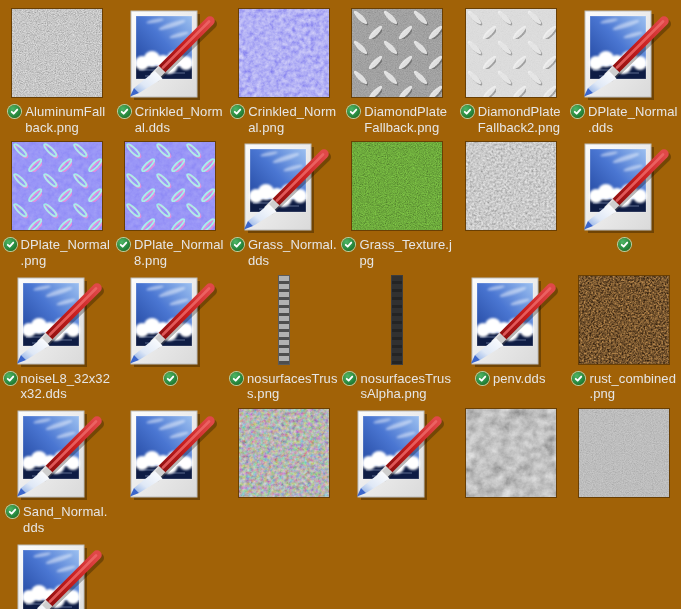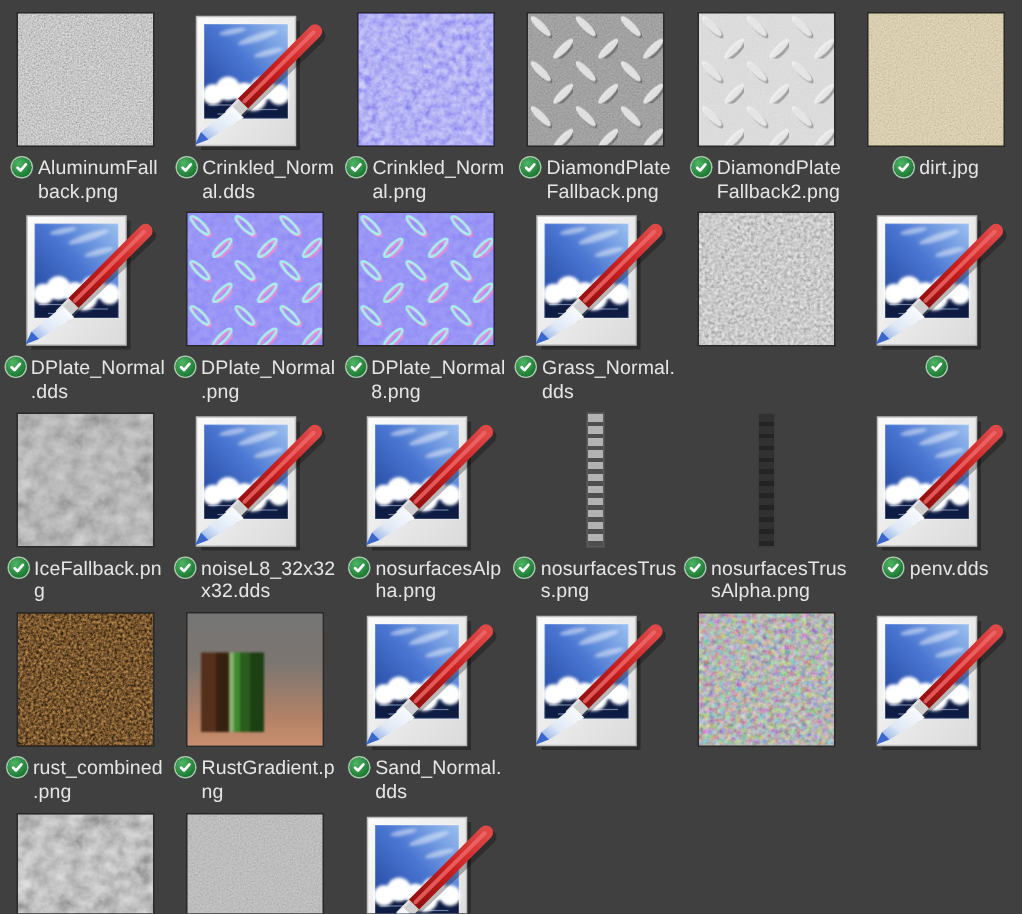--- a/index.html
+++ b/index.html
@@ -1,18 +1,18 @@
 <!DOCTYPE html>
 <html><head>
 <meta charset="utf-8">
 <style>
   html,body{margin:0;padding:0;background:#1b1b1b;}
   .stage{
     position:relative;width:681px;height:609px;overflow:hidden;
-    background:#404040;font-family:"Liberation Sans",sans-serif;
+    background:#a16207;font-family:"Liberation Sans",sans-serif;
   }
   .grid{
     position:absolute;left:0;top:9px;width:681px;
     display:grid;grid-template-columns:repeat(6,113.5px);grid-auto-rows:133.4px;
   }
   .cell{display:flex;flex-direction:column;align-items:center;}
   .iconbox{position:relative;width:90px;height:90px;display:flex;align-items:flex-start;justify-content:center;}
   .thumb{position:relative;width:90px;height:88px;overflow:hidden;box-shadow:0 0 0 1px rgba(0,0,0,.35);}
   svg.nz{position:absolute;left:0;top:0;mix-blend-mode:overlay;opacity:.9;pointer-events:none;}
   svg.pz{position:absolute;left:0;top:0;pointer-events:none;}
@@ -281,40 +281,20 @@
               <path class="ck" d="M3 6.3 L5.1 8.4 L9 3.9"></path>
             </svg>
           </span>
         <span class="lines">
             <span>DiamondPlate</span>
             <span>Fallback2.png</span>
           </span>
       </div>
     </div>
 
-    <div class="cell">
-      <div class="iconbox">
-        <div class="thumb t-dirt">
-            <svg class="nz" width="90" height="88">
-              <rect class="nr" width="90" height="88"></rect>
-            </svg>
-          </div>
-      </div>
-      <div class="label">
-        <span class="badge">
-            <svg viewBox="0 0 12 12">
-              <path class="ck" d="M3 6.3 L5.1 8.4 L9 3.9"></path>
-            </svg>
-          </span>
-        <span class="lines">
-            <span>dirt.jpg</span>
-            <span></span>
-          </span>
-      </div>
-    </div>
 
     <div class="cell">
       <div class="iconbox">
         <svg class="ddsicon" width="90" height="90" viewBox="0 0 90 90">
             <use href="#imgIcon"></use>
           </svg>
       </div>
       <div class="label">
         <span class="badge">
             <svg viewBox="0 0 12 12">
@@ -388,20 +368,40 @@
               <path class="ck" d="M3 6.3 L5.1 8.4 L9 3.9"></path>
             </svg>
           </span>
         <span class="lines">
             <span>Grass_Normal.</span>
             <span>dds</span>
           </span>
       </div>
     </div>
 
+    <div class="cell">
+      <div class="iconbox">
+        <div class="thumb t-grass">
+            <svg class="nz" width="90" height="88">
+              <rect class="nr" width="90" height="88"></rect>
+            </svg>
+          </div>
+      </div>
+      <div class="label">
+        <span class="badge">
+            <svg viewBox="0 0 12 12">
+              <path class="ck" d="M3 6.3 L5.1 8.4 L9 3.9"></path>
+            </svg>
+          </span>
+        <span class="lines">
+            <span>Grass_Texture.j</span>
+            <span>pg</span>
+          </span>
+      </div>
+    </div>
 
     <div class="cell">
       <div class="iconbox">
         <div class="thumb t-ggray">
             <svg class="nz" width="90" height="88">
               <rect class="nr" width="90" height="88"></rect>
             </svg>
           </div>
       </div>
     </div>
@@ -414,40 +414,20 @@
       </div>
       <div class="label">
         <span class="badge">
             <svg viewBox="0 0 12 12">
               <path class="ck" d="M3 6.3 L5.1 8.4 L9 3.9"></path>
             </svg>
           </span>
       </div>
     </div>
 
-    <div class="cell">
-      <div class="iconbox">
-        <div class="thumb t-ice">
-            <svg class="nz" width="90" height="88">
-              <rect class="nr" width="90" height="88"></rect>
-            </svg>
-          </div>
-      </div>
-      <div class="label">
-        <span class="badge">
-            <svg viewBox="0 0 12 12">
-              <path class="ck" d="M3 6.3 L5.1 8.4 L9 3.9"></path>
-            </svg>
-          </span>
-        <span class="lines">
-            <span>IceFallback.pn</span>
-            <span>g</span>
-          </span>
-      </div>
-    </div>
 
     <div class="cell">
       <div class="iconbox">
         <svg class="ddsicon" width="90" height="90" viewBox="0 0 90 90">
             <use href="#imgIcon"></use>
           </svg>
       </div>
       <div class="label">
         <span class="badge">
             <svg viewBox="0 0 12 12">
@@ -466,24 +446,20 @@
         <svg class="ddsicon" width="90" height="90" viewBox="0 0 90 90">
             <use href="#imgIcon"></use>
           </svg>
       </div>
       <div class="label">
         <span class="badge">
             <svg viewBox="0 0 12 12">
               <path class="ck" d="M3 6.3 L5.1 8.4 L9 3.9"></path>
             </svg>
           </span>
-        <span class="lines">
-            <span>nosurfacesAlp</span>
-            <span>ha.png</span>
-          </span>
       </div>
     </div>
 
     <div class="cell">
       <div class="iconbox">
         <div class="thumb t-truss"></div>
       </div>
       <div class="label">
         <span class="badge">
             <svg viewBox="0 0 12 12">
@@ -547,36 +523,20 @@
               <path class="ck" d="M3 6.3 L5.1 8.4 L9 3.9"></path>
             </svg>
           </span>
         <span class="lines">
             <span>rust_combined</span>
             <span>.png</span>
           </span>
       </div>
     </div>
 
-    <div class="cell">
-      <div class="iconbox">
-        <div class="thumb t-rgrad"></div>
-      </div>
-      <div class="label">
-        <span class="badge">
-            <svg viewBox="0 0 12 12">
-              <path class="ck" d="M3 6.3 L5.1 8.4 L9 3.9"></path>
-            </svg>
-          </span>
-        <span class="lines">
-            <span>RustGradient.p</span>
-            <span>ng</span>
-          </span>
-      </div>
-    </div>
 
     <div class="cell">
       <div class="iconbox">
         <svg class="ddsicon" width="90" height="90" viewBox="0 0 90 90">
             <use href="#imgIcon"></use>
           </svg>
       </div>
       <div class="label">
         <span class="badge">
             <svg viewBox="0 0 12 12">

